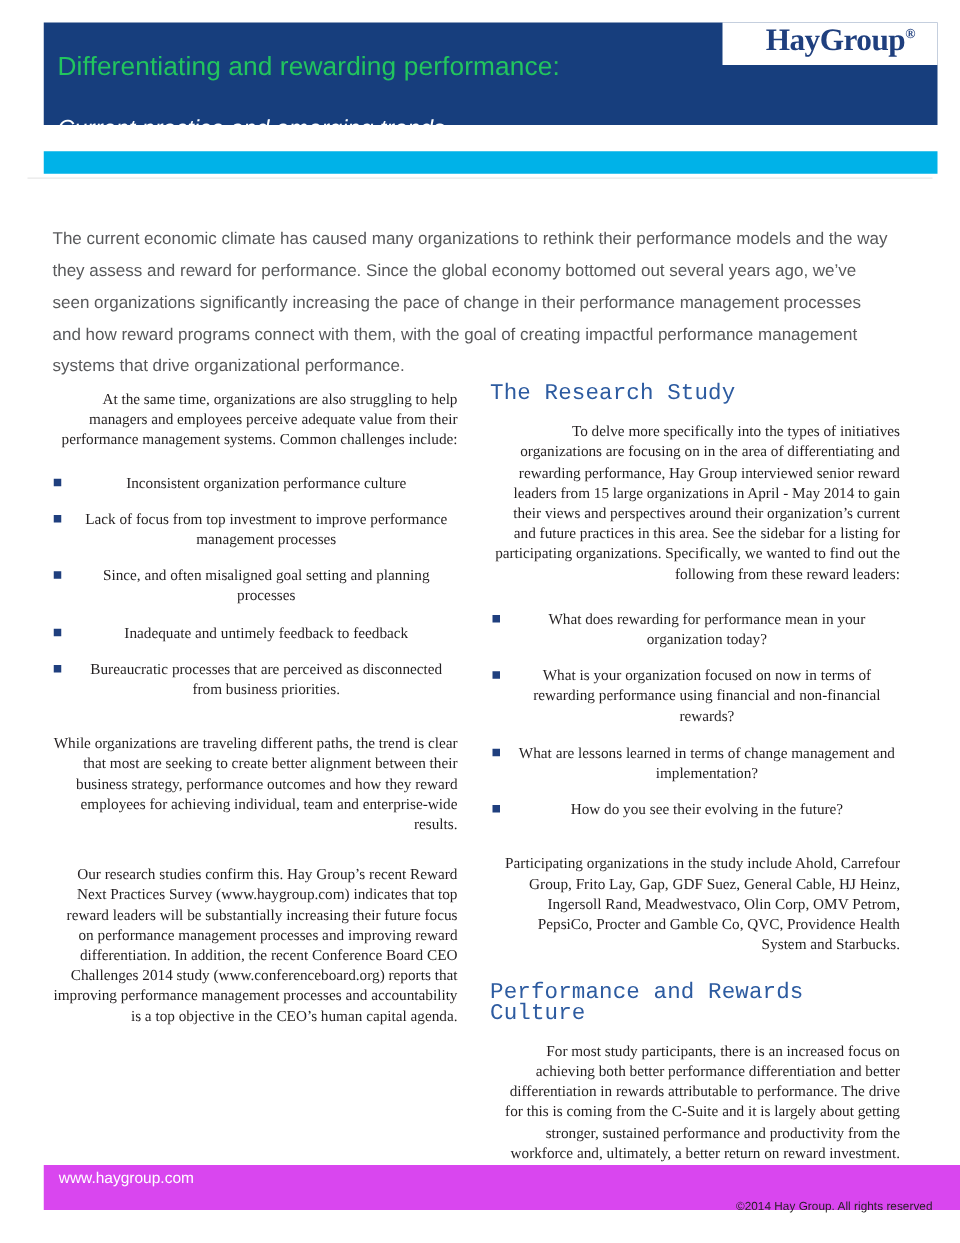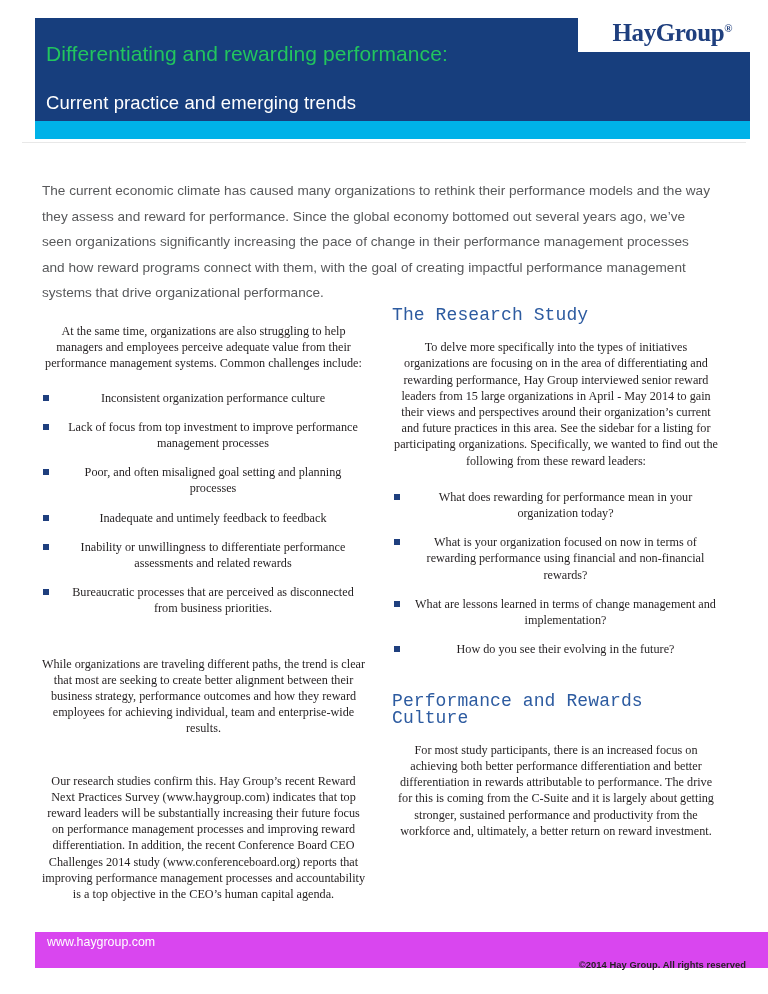--- a/index.html
+++ b/index.html
@@ -15,21 +15,21 @@
     font-family: "Liberation Sans", sans-serif;
     color: #231f20;
   }
 
   
   .header {
     position: absolute;
     left: 35px;
     top: 18px;
     width: 715px;
-    height: 103px;
+    height: 82px;
     background: #173e7d;
   }
   .header-notch {
     position: absolute;
     right: 0;
     top: 0;
     width: 172px;
     height: 34px;
     background: #ffffff;
   }
@@ -61,20 +61,21 @@
   }
   .header-subtitle {
     position: absolute;
     left: 11px;
     top: 74px;
     font-size: 18.5px;
     font-weight: 400;
     color: #ffffff;
     letter-spacing: 0.1px;
     white-space: nowrap;
+    font-style: italic;
   }
   .cyan-band {
     position: absolute;
     left: 35px;
     top: 121px;
     width: 715px;
     height: 18px;
     background: #00b2e8;
   }
   .hrule {
@@ -104,22 +105,22 @@
     top: 307px;
     font-family: "Liberation Serif", serif;
     font-size: 12.2px;
     line-height: 16.2px;
     color: #231f20;
   }
   .col-left  { left: 41px;  width: 325px; }
   .col-right { left: 392px; width: 328px; }
 
   .col p {
-    margin: 16px 0 13px 0;
-    text-align: center;
+    margin: 4px 0 13px 0;
+    text-align: right;
   }
   .col p.tight { margin-bottom: 11px; }
 
   ul.bullets {
     list-style: none;
     margin: 0 0 9px 0;
     padding: 0;
     text-align: center;
   }
   ul.bullets li {
@@ -140,21 +141,21 @@
   }
 
   .section-head {
     font-family: Liberation Mono, monospace;
     font-size: 18px;
     font-weight: 400;
     color: #2d5ba0;
     margin: 0 0 14px 0;
     letter-spacing: 0.1px;
   }
-  .section-head.second { margin-top: 13px; }
+  .section-head.second { margin-top: 23px; }
 
   .spacer-7  { height: 7px; }
   .spacer-14 { height: 14px; }
 
   
   .footer-bar {
     position: absolute;
     left: 35px;
     top: 932px;
     width: 715px;
@@ -169,21 +170,21 @@
     font-size: 12.4px;
     color: #ffffff;
     font-weight: 400;
   }
   .copyright {
     position: absolute;
     right: 22px;
     top: 959px;
     font-size: 9.4px;
     color: #231f20;
-    font-weight: bold;
+    font-weight: normal;
     letter-spacing: 0.05px;
   }
 </style>
 </head>
 <body>
 
 <div class="header">
   <div class="header-notch"></div>
   <div class="logo"><span>HayGroup</span><span class="reg">®</span></div>
   <div class="header-title">Differentiating and rewarding performance:</div>
@@ -193,42 +194,42 @@
 <div class="hrule"></div>
 
 <div class="intro">The current economic climate has caused many organizations to rethink their performance models and the way they assess and reward for performance. Since the global economy bottomed out several years ago, we’ve seen organizations significantly increasing the pace of change in their performance management processes and how reward programs connect with them, with the goal of creating impactful performance management systems that drive organizational performance.</div>
 
 <div class="col col-left">
   <p class="tight">At the same time, organizations are also struggling to help managers and employees perceive adequate value from their performance management systems.  Common challenges include:</p>
   <div class="spacer-7"></div>
   <ul class="bullets">
     <li>Inconsistent organization performance culture</li>
     <li>Lack of focus from top investment to improve performance management processes</li>
-    <li>Poor, and often misaligned goal setting and planning processes</li>
+    <li>Since, and often misaligned goal setting and planning processes</li>
     <li>Inadequate and untimely feedback to feedback</li>
-    <li>Inability or unwillingness to differentiate performance assessments and related rewards</li>
     <li>Bureaucratic processes that are perceived as disconnected from business priorities.</li>
   </ul>
   <div class="spacer-14"></div>
   <p>While organizations are traveling different paths, the trend is clear that most are seeking to create better alignment between their business strategy, performance outcomes and how they reward employees for achieving individual, team and enterprise-wide results.</p>
   <div class="spacer-7"></div>
   <p>Our research studies confirm this. Hay Group’s recent Reward Next Practices Survey (www.haygroup.com) indicates that top reward leaders will be substantially increasing their future focus on performance management processes and improving reward differentiation.  In addition, the recent Conference Board CEO Challenges 2014 study (www.conferenceboard.org) reports that improving performance management processes and accountability is a top objective in the CEO’s human capital agenda.</p>
 </div>
 
 <div class="col col-right">
   <h2 class="section-head">The Research Study</h2>
   <p>To delve more specifically into the types of initiatives organizations are focusing on in the area of differentiating and rewarding performance, Hay Group interviewed senior reward leaders from 15 large organizations in April - May 2014 to gain their views and perspectives around their organization’s current and future practices in this area. See the sidebar for a listing for participating organizations. Specifically, we wanted to find out the following from these reward leaders:</p>
   <div class="spacer-7"></div>
   <ul class="bullets">
     <li>What does rewarding for performance mean in your organization today?</li>
     <li>What is your organization focused on now in terms of rewarding performance using financial and non-financial rewards?</li>
     <li>What are lessons learned in terms of change management and implementation?</li>
     <li>How do you see their evolving in the future?</li>
   </ul>
   <div class="spacer-14"></div>
+  <p>Participating organizations in the study include Ahold, Carrefour Group, Frito Lay, Gap, GDF Suez, General Cable, HJ Heinz, Ingersoll Rand, Meadwestvaco, Olin Corp, OMV Petrom, PepsiCo, Procter and Gamble Co, QVC, Providence Health System and Starbucks.</p>
   <h2 class="section-head second">Performance and Rewards Culture</h2>
   <p>For most study participants, there is an increased focus on achieving both better performance differentiation and better differentiation in rewards attributable to performance.  The drive for this is coming from the C-Suite and it is largely about getting stronger, sustained performance and productivity from the workforce and, ultimately, a better return on reward investment.</p>
 </div>
 
 <div class="footer-bar">
   <span class="footer-url">www.haygroup.com</span>
 </div>
 <div class="copyright">©2014 Hay Group. All rights reserved</div>
 
 </body></html>

